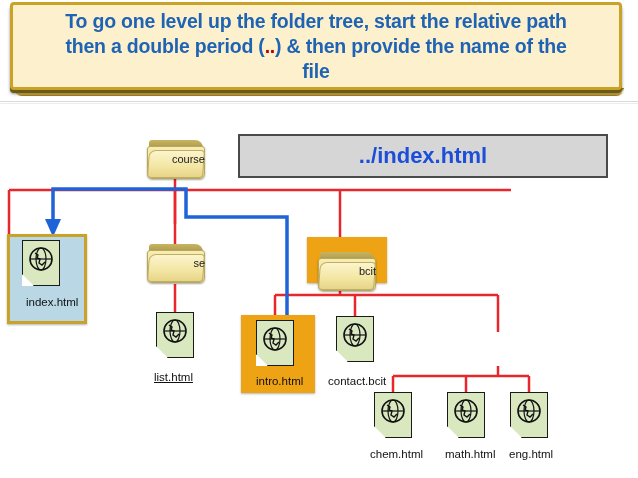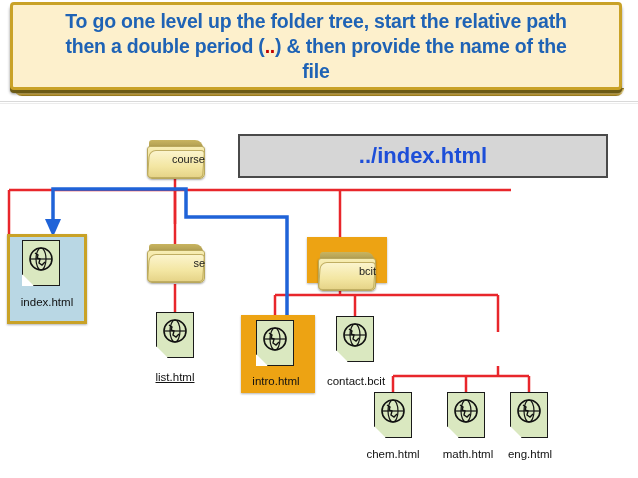--- a/index.html
+++ b/index.html
@@ -75,21 +75,22 @@
     background:#ffffff;
     border-top:1.6px solid #1a1a1a;border-right:1.6px solid #1a1a1a;
     clip-path:polygon(0 0,100% 100%,0 100%);
     transform:scaleY(1);
   }
   .filebox .globe{
     position:absolute;left:6px;top:6px;width:26px;height:26px;
   }
   .flabel{
     position:absolute;white-space:nowrap;font-size:11.5px;color:#111;
-    text-align:center;
+    text-align:left;
+    padding-left:15px;
   }
 
   
   .hl-blue{
     position:absolute;background:#b9d7e4;border:3px solid #c9a227;
     box-sizing:border-box;box-shadow:0 1px 2px rgba(0,0,0,.3);
   }
   .hl-orange{
     position:absolute;background:#eda313;box-sizing:border-box;
     box-shadow:0 1px 2px rgba(0,0,0,.3);

